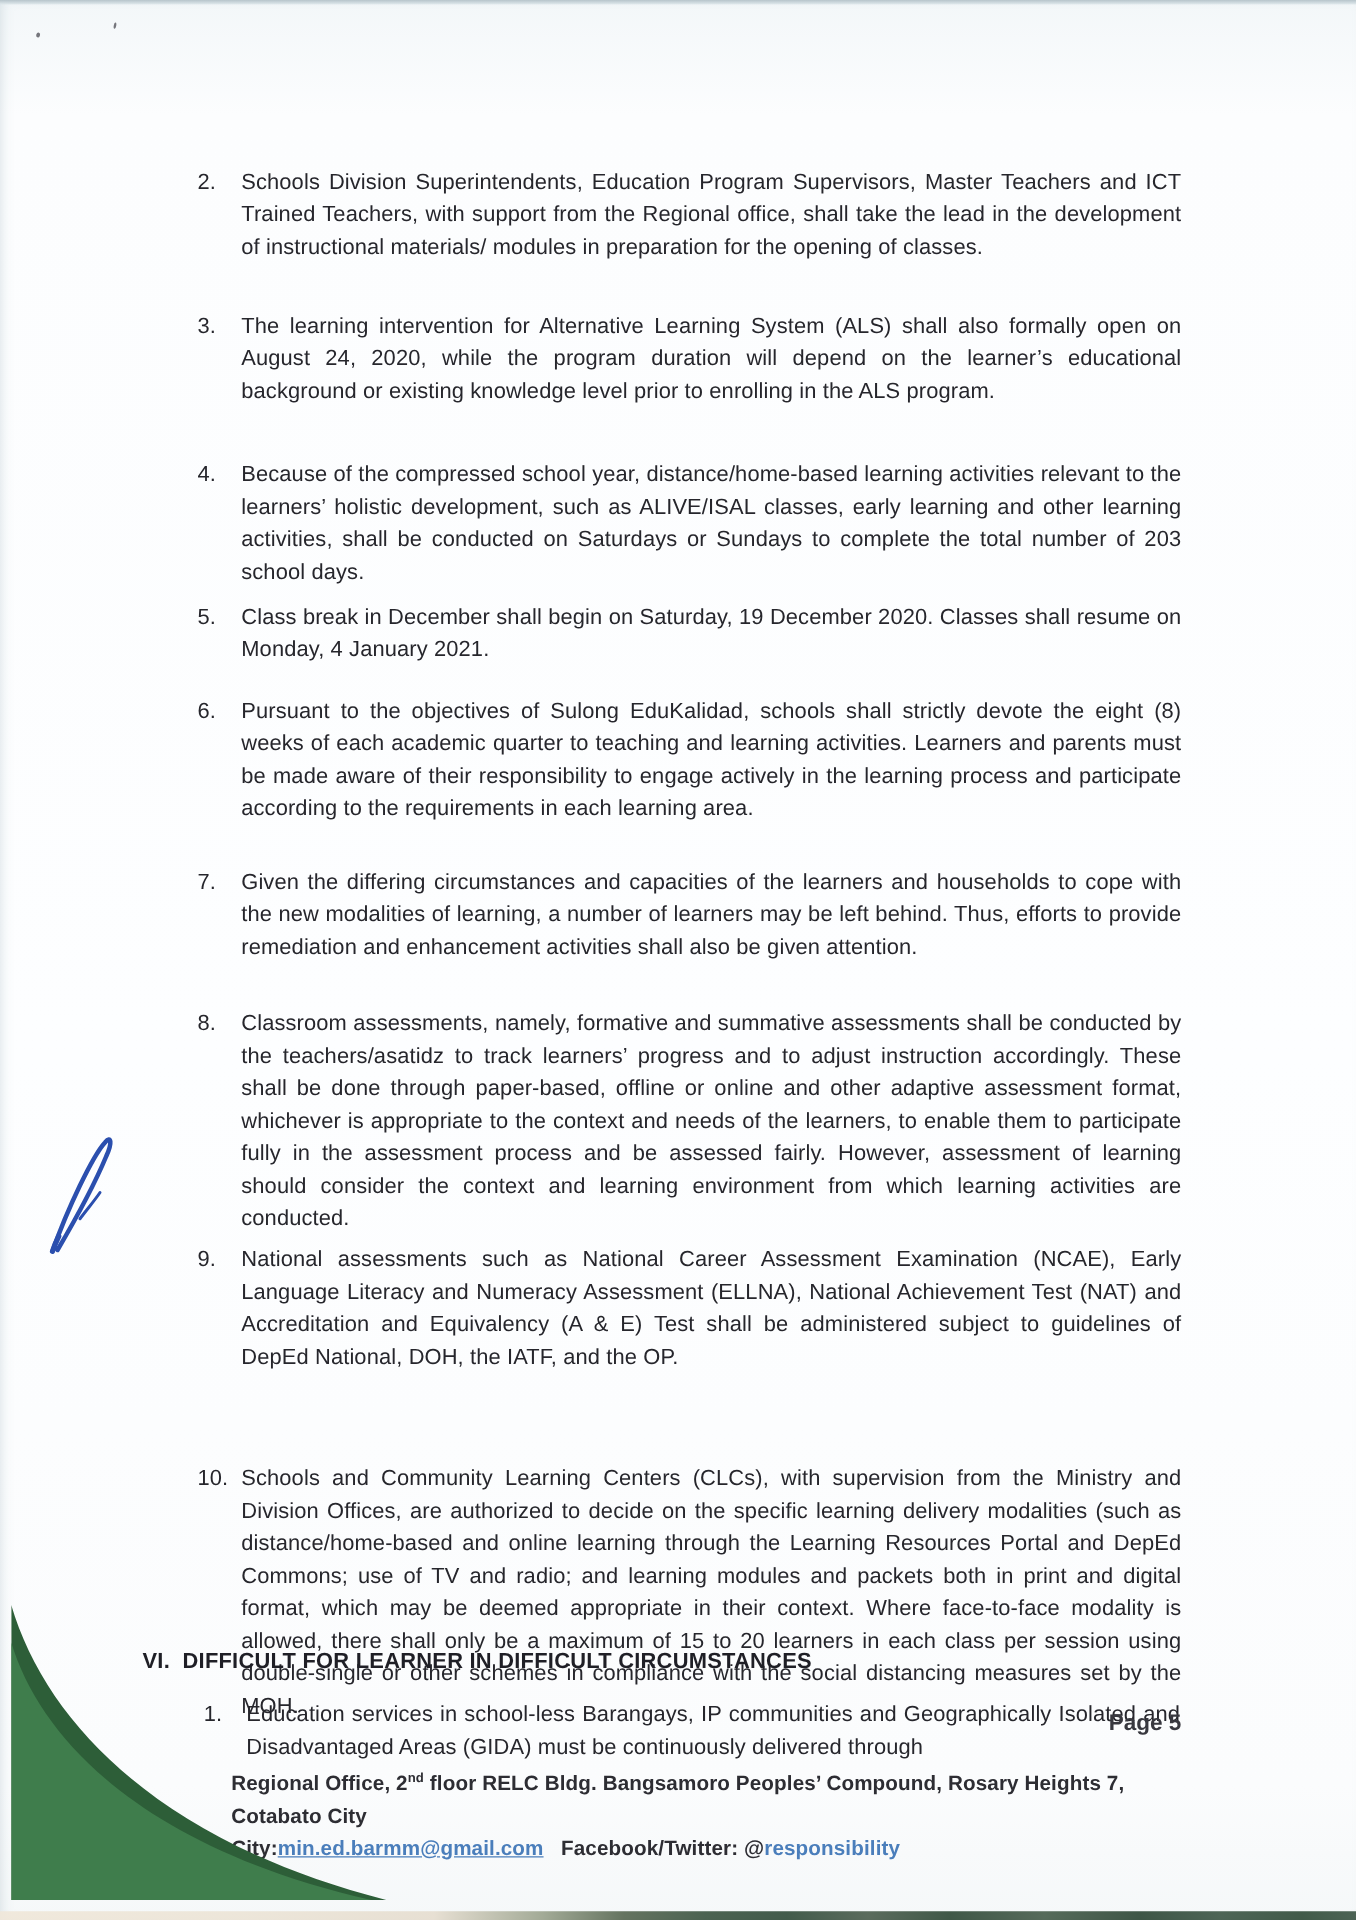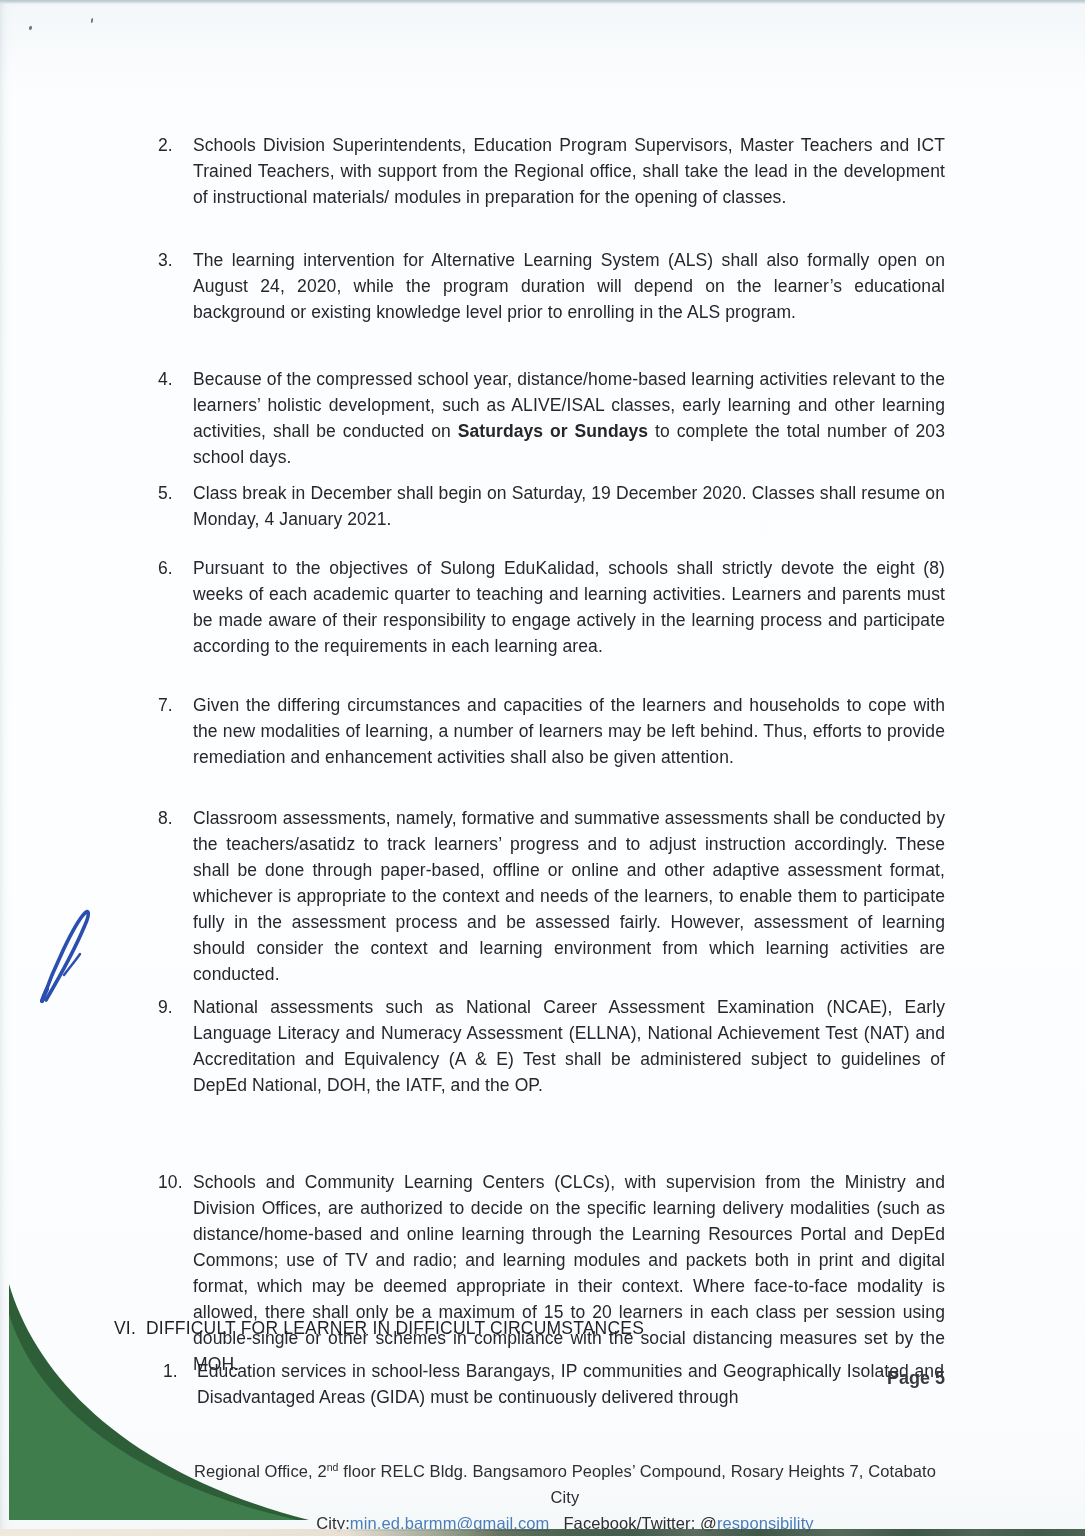--- a/index.html
+++ b/index.html
@@ -21,38 +21,38 @@
   .speck.s1{left:29px;top:26px;width:3px;height:4px;transform:rotate(20deg);}
   .speck.s2{left:91px;top:18px;width:2px;height:5px;transform:rotate(10deg);}
 
   .content{position:absolute;left:0;top:0;width:1085px;height:1536px;}
   .item{
     position:absolute;left:158px;width:787px;display:flex;
     color:#26262c;font-size:17.5px;line-height:26px;letter-spacing:.1px;
   }
   .item .num{flex:0 0 35px;}
   .item .txt{flex:1;margin:0;text-align:justify;}
-  .bold{font-weight:bold;}
+  .bold{font-weight:normal;}
 
   .section-heading{
     position:absolute;left:114px;top:1315px;display:flex;
-    font-size:17.5px;line-height:26px;font-weight:normal;color:#1f1f26;letter-spacing:.2px;
+    font-size:17.5px;line-height:26px;font-weight:bold;color:#1f1f26;letter-spacing:.2px;
   }
   .section-heading .numeral{margin-right:10px;}
 
   .vi-item{left:163px;width:781px;}
   .vi-item .num{flex:0 0 34px;}
 
   .page-number{
     position:absolute;right:140px;top:1367px;
     font-size:18px;line-height:22px;color:#38383f;font-weight:700;
   }
   .footer{
-    position:absolute;right:140px;top:1458px;width:760px;text-align:center;
-    font-size:16.5px;line-height:26px;color:#2d2d33;font-weight:400;letter-spacing:.1px;
+    position:absolute;right:140px;top:1414px;width:760px;text-align:left;
+    font-size:16.5px;line-height:26px;color:#2d2d33;font-weight:700;letter-spacing:.1px;
   }
   .footer sup{font-size:10.5px;line-height:0;}
   .footer .row2{display:block;}
   .footer a{color:#4a7ebb;text-decoration:underline;margin-left:0;}
   .footer .social-label{margin-left:14px;margin-top:44px;}
   .footer .handle{color:#4a7ebb;}
 
   .corner-wedge{position:absolute;left:9px;top:1284px;}
   .pen-mark{position:absolute;left:34px;top:905px;}
   .bottom-strip{

